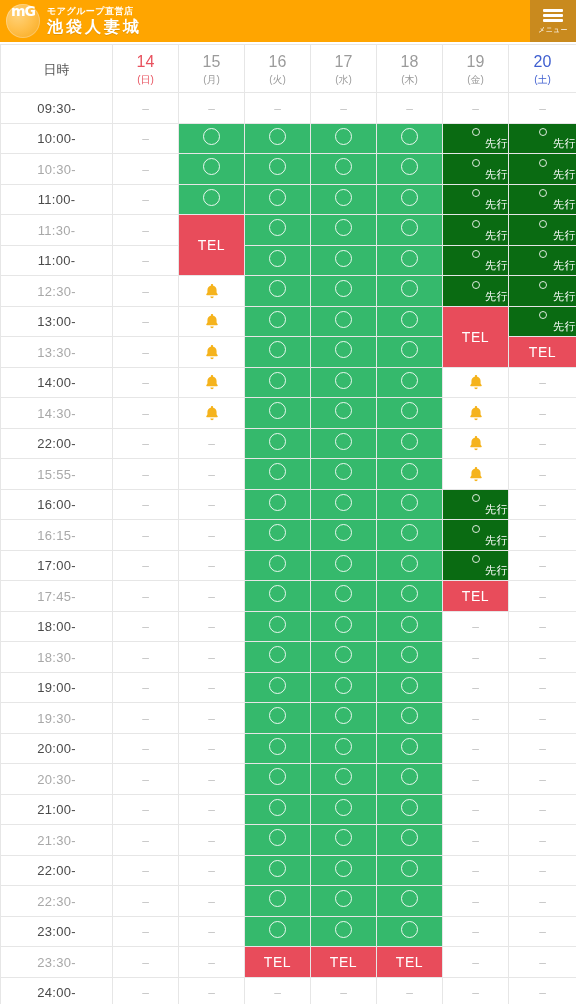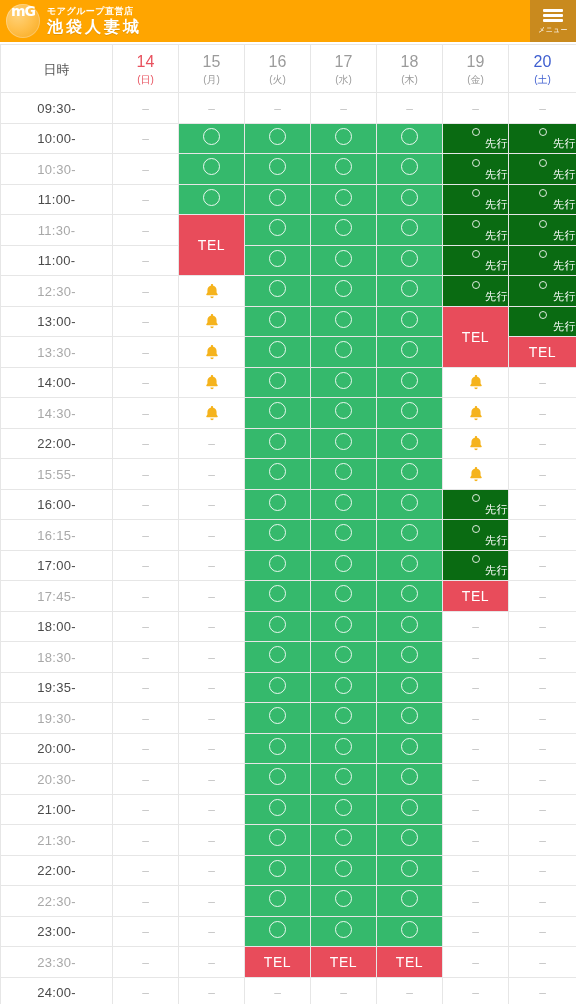--- a/index.html
+++ b/index.html
@@ -477,21 +477,21 @@
           <td><span class="t-half">18:30-</span></td>
           <td class="st-none"><span class="dash">–</span></td>
           <td class="st-none"><span class="dash">–</span></td>
           <td class="st-ok"><span class="circ"></span></td>
           <td class="st-ok"><span class="circ"></span></td>
           <td class="st-ok"><span class="circ"></span></td>
           <td class="st-none"><span class="dash">–</span></td>
           <td class="st-none"><span class="dash">–</span></td>
         </tr>
         <tr>
-          <td><span class="t-hour">19:35-</span></td>
+          <td><span class="t-hour">19:00-</span></td>
           <td class="st-none"><span class="dash">–</span></td>
           <td class="st-none"><span class="dash">–</span></td>
           <td class="st-ok"><span class="circ"></span></td>
           <td class="st-ok"><span class="circ"></span></td>
           <td class="st-ok"><span class="circ"></span></td>
           <td class="st-none"><span class="dash">–</span></td>
           <td class="st-none"><span class="dash">–</span></td>
         </tr>
         <tr>
           <td><span class="t-half">19:30-</span></td>

